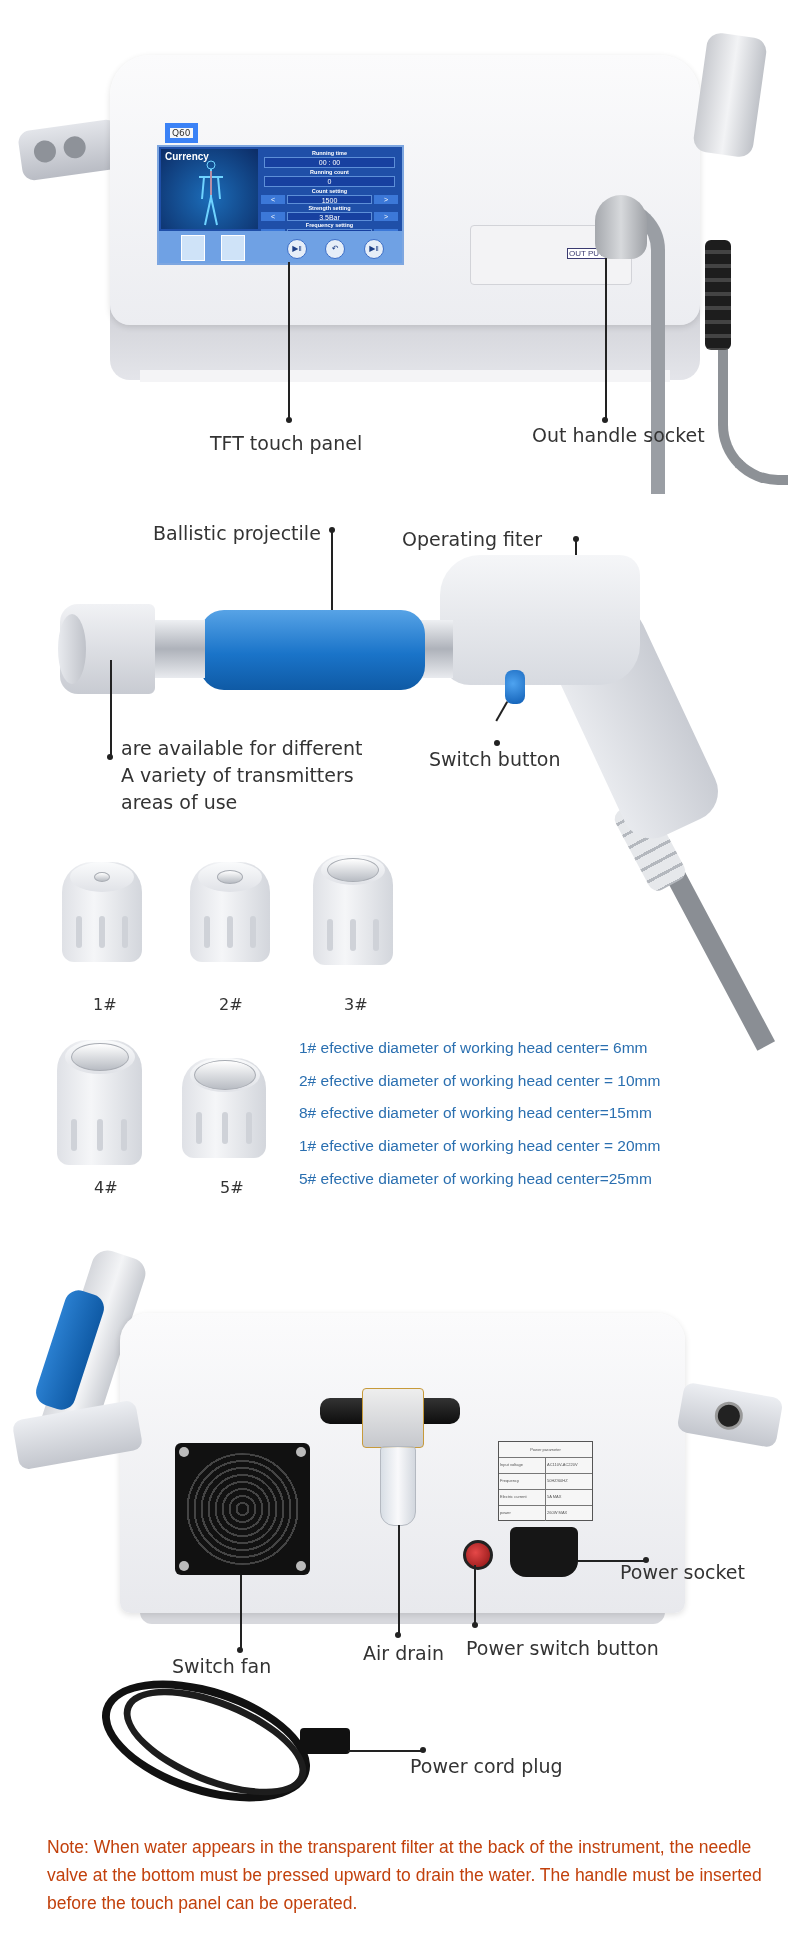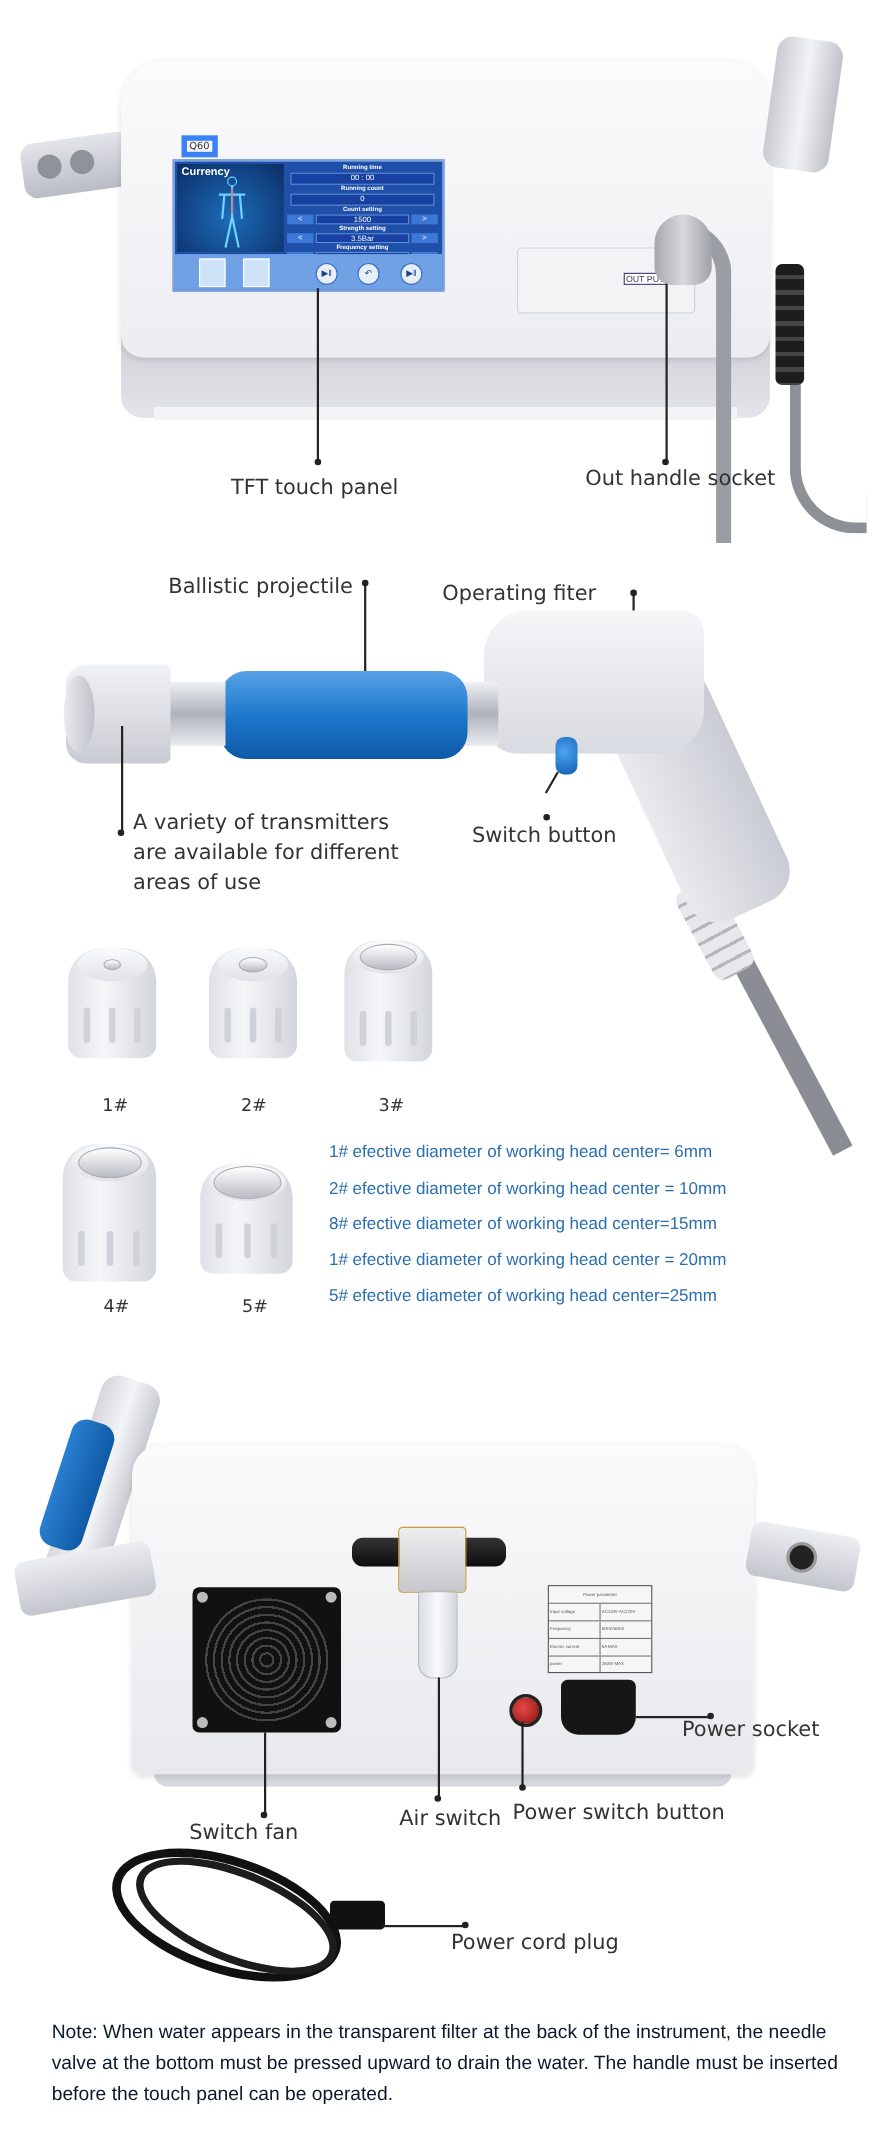--- a/index.html
+++ b/index.html
@@ -74,21 +74,21 @@
   .plate .row { display:flex; border-top:1px solid #777; height:15px; }
   .plate .row div { flex:1; padding:1px; line-height:12px; }
   .plate .row div + div { border-left:1px solid #777; }
   .plate .head { text-align:center; height:15px; line-height:15px; }
   .power-switch { position:absolute; left:463px; top:1540px; width:24px; height:24px; border-radius:50%; background:radial-gradient(circle at 40% 40%,#e54848,#8a1212); border:3px solid #222; }
   .socket { position:absolute; left:510px; top:1527px; width:68px; height:50px; background:#161616; border-radius:6px 6px 16px 16px; }
   .cord { position:absolute; left:98px; top:1688px; width:200px; height:90px; border:8px solid #111; border-radius:50%; transform:rotate(18deg); }
   .cord2 { position:absolute; left:118px; top:1700px; width:180px; height:70px; border:7px solid #1d1d1d; border-radius:50%; transform:rotate(22deg); }
   .plug { position:absolute; left:300px; top:1728px; width:50px; height:26px; background:#111; border-radius:4px; }
 
-  .note { position:absolute; left:47px; top:1833px; width:720px; font-family:"Liberation Sans", sans-serif; font-size:17.5px; line-height:28px; color:#0f172a; }
+  .note { position:absolute; left:47px; top:1833px; width:720px; font-family:"Liberation Sans", sans-serif; font-size:17.5px; line-height:28px; color:#c2410c; }
 </style>
 </head>
 <body>
 
 <div>
   <div class="side-holder">
     <span style="left:14px"></span>
       <span style="left:44px"></span>
   </div>
   <div class="dev-base"></div>
@@ -171,22 +171,22 @@
   <div class="barrel-r"></div>
   <div class="blue-grip"></div>
   <div class="barrel-l"></div>
   <div class="tip-cap"></div>
   <div class="tip-face"></div>
   <div class="switch-btn"></div>
 
   <div class="vline" style="left:110px;top:660px;height:97px"></div>
   <div class="dot" style="left:107px;top:754px"></div>
   <div class="label" style="left:121px;top:735px;line-height:27px">
+    <div>are available for different</div>
     <div>A variety of transmitters</div>
-    <div>are available for different</div>
     <div>areas of use</div>
   </div>
 
   <div class="hline" style="left:496px;top:720px;width:22px;transform:rotate(-60deg);transform-origin:left"></div>
   <div class="dot" style="left:494px;top:740px"></div>
   <div class="label" style="left:429px;top:748px">Switch button</div>
 
   <div class="cap" style="left:62px;top:862px">
     <div class="top">
         <i style="width:14px;height:8px"></i>
@@ -288,21 +288,21 @@
 
   <div class="power-switch"></div>
   <div class="socket"></div>
 
   <div class="vline" style="left:240px;top:1575px;height:75px"></div>
   <div class="dot" style="left:237px;top:1647px"></div>
   <div class="label" style="left:172px;top:1655px">Switch fan</div>
 
   <div class="vline" style="left:398px;top:1525px;height:110px"></div>
   <div class="dot" style="left:395px;top:1632px"></div>
-  <div class="label" style="left:363px;top:1642px">Air switch</div>
+  <div class="label" style="left:363px;top:1642px">Air drain</div>
 
   <div class="vline" style="left:474px;top:1565px;height:60px"></div>
   <div class="dot" style="left:472px;top:1622px"></div>
   <div class="label" style="left:466px;top:1637px">Power switch button</div>
 
   <div class="hline" style="left:578px;top:1560px;width:68px"></div>
   <div class="dot" style="left:643px;top:1557px"></div>
   <div class="label" style="left:620px;top:1561px">Power socket</div>
 
   <div class="cord"></div>

